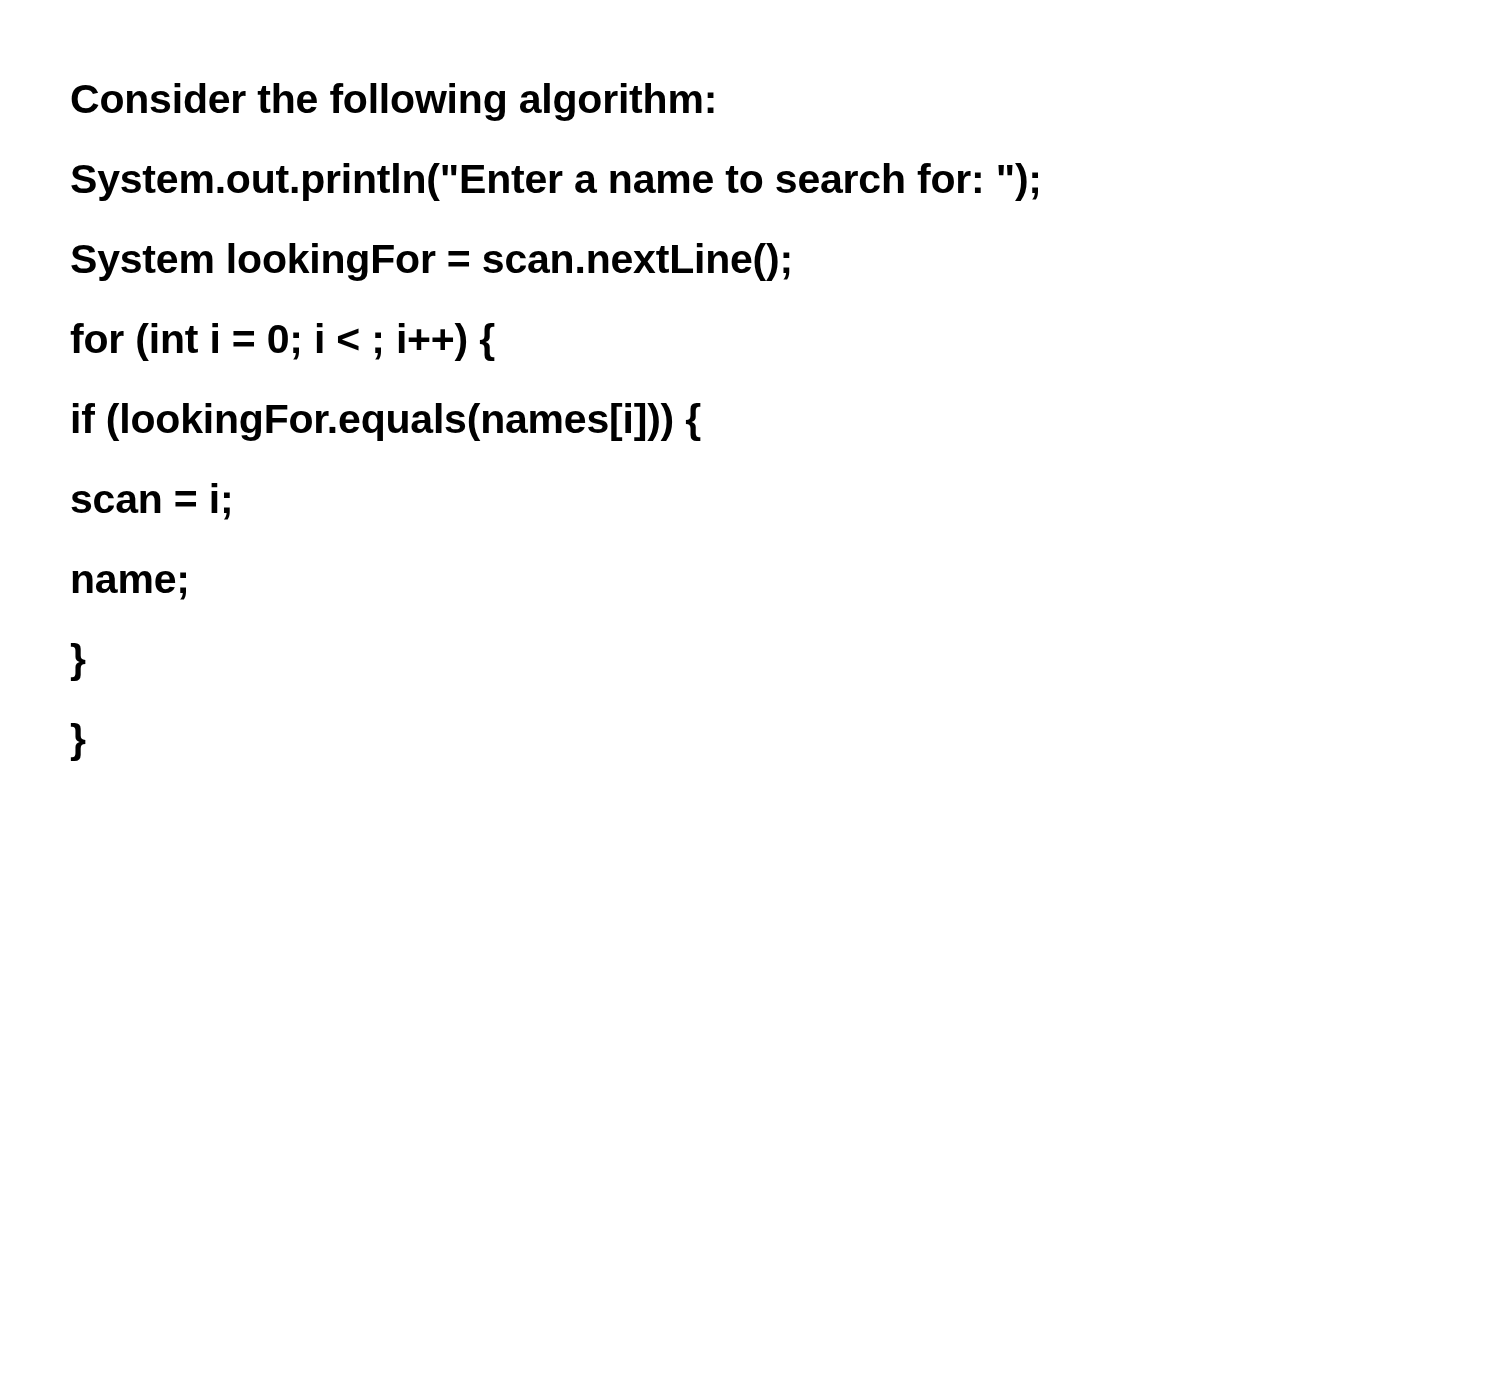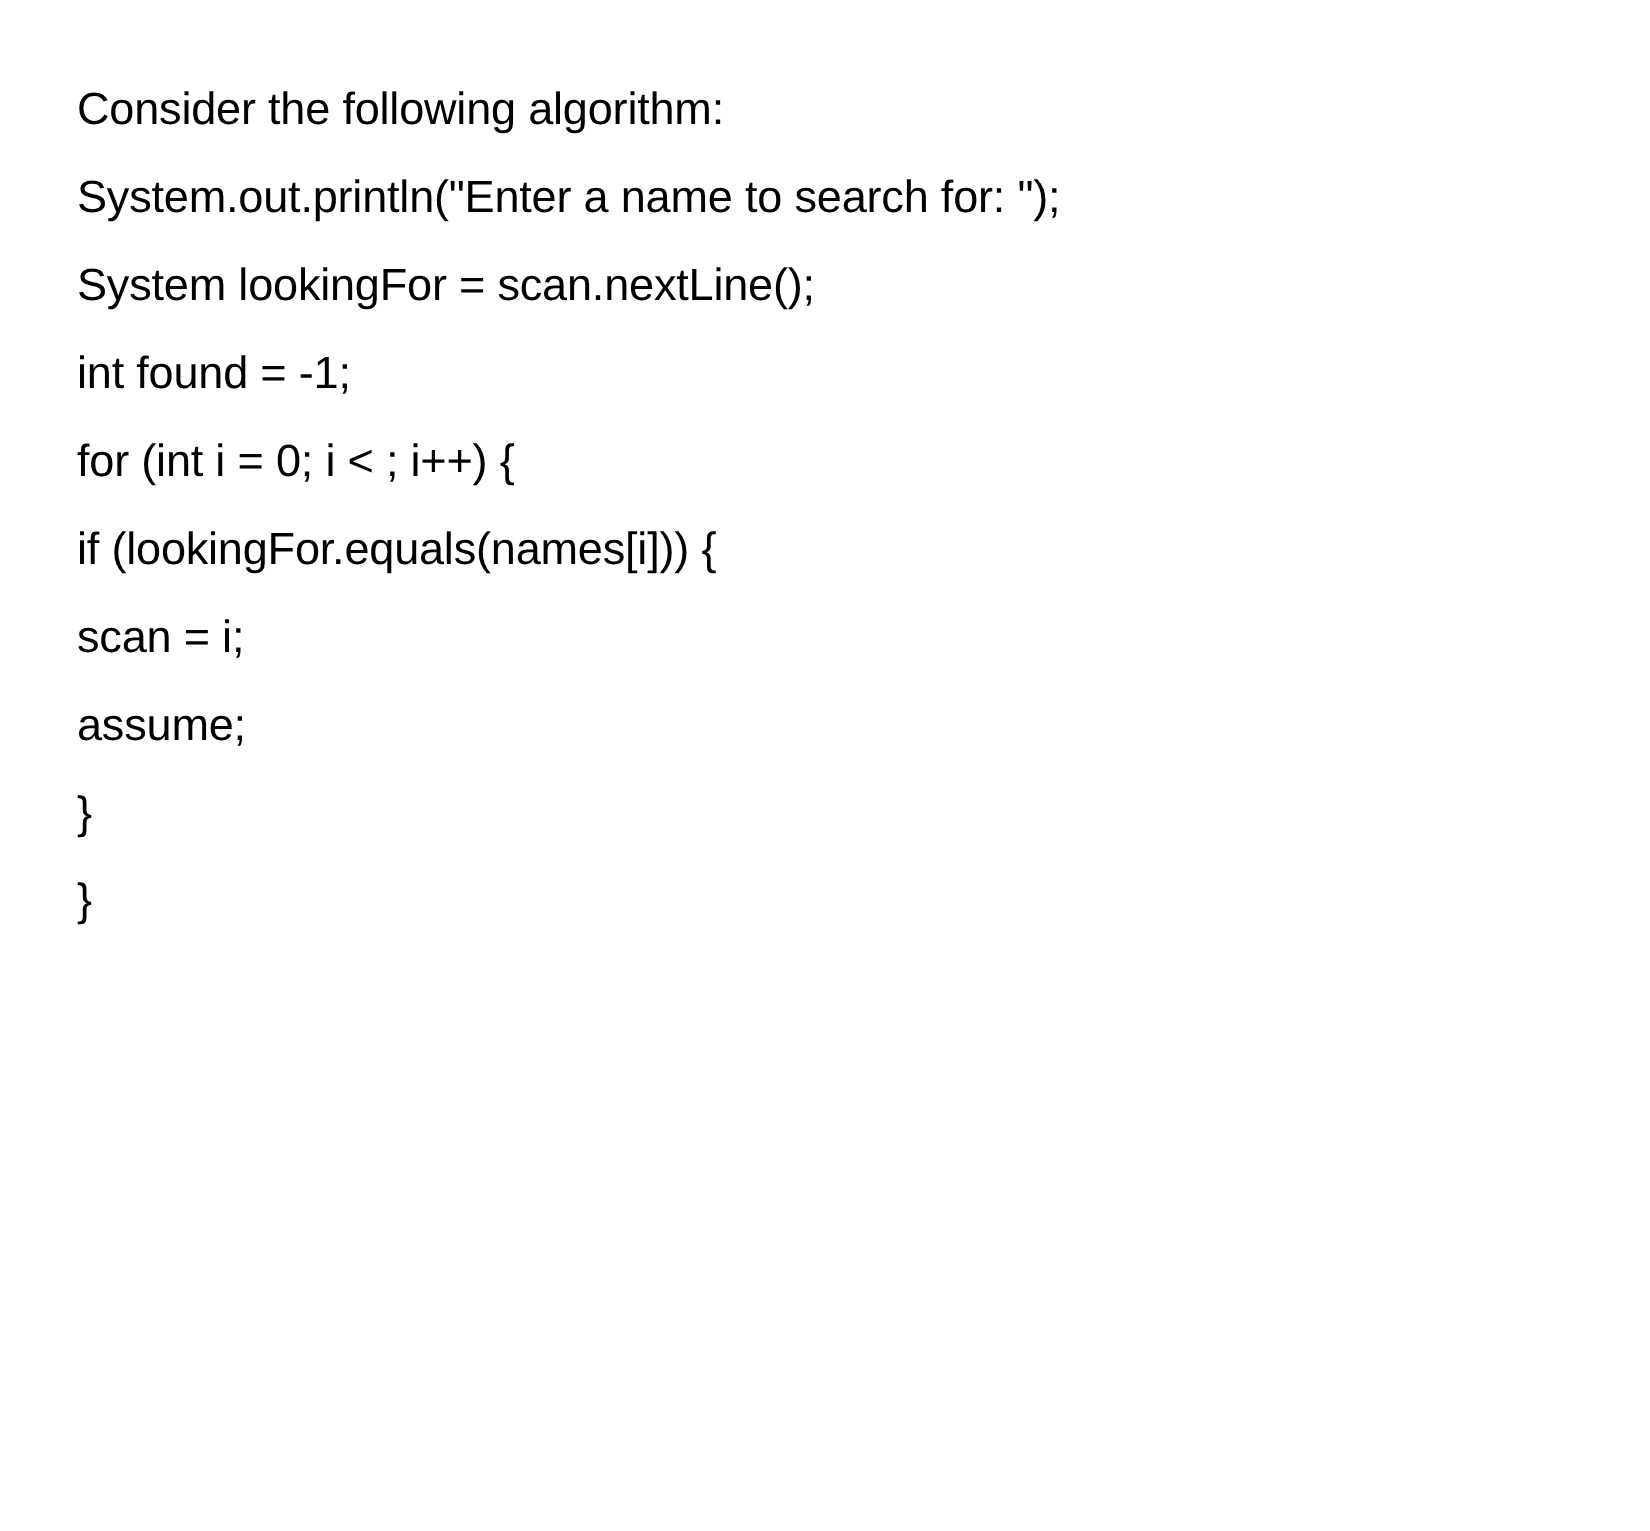--- a/index.html
+++ b/index.html
@@ -11,34 +11,33 @@
       background: #ffffff;
       font-family: -apple-system, BlinkMacSystemFont, "Segoe UI", Helvetica, Arial, sans-serif;
       width: 1500px;
       height: 1392px;
       padding: 60px 70px;
       color: #000000;
     }
     .content {
       font-size: 41px;
       line-height: 1.95;
-      font-weight: 400;
+      font-weight: 700;
       letter-spacing: -0.2px;
     }
     .line {
       display: block;
     }
   </style>
 </head>
 <body>
 
 <div class="content">
   <span class="line">Consider the following algorithm:</span>
   <span class="line">System.out.println("Enter a name to search for: ");</span>
   <span class="line">System lookingFor = scan.nextLine();</span>
-  <span class="line">int found = -1;</span>
   <span class="line">for (int i = 0; i &lt; ; i++) {</span>
   <span class="line">if (lookingFor.equals(names[i])) {</span>
   <span class="line">scan = i;</span>
-  <span class="line">assume;</span>
+  <span class="line">name;</span>
   <span class="line">}</span>
   <span class="line">}</span>
 </div>
 
 </body></html>

